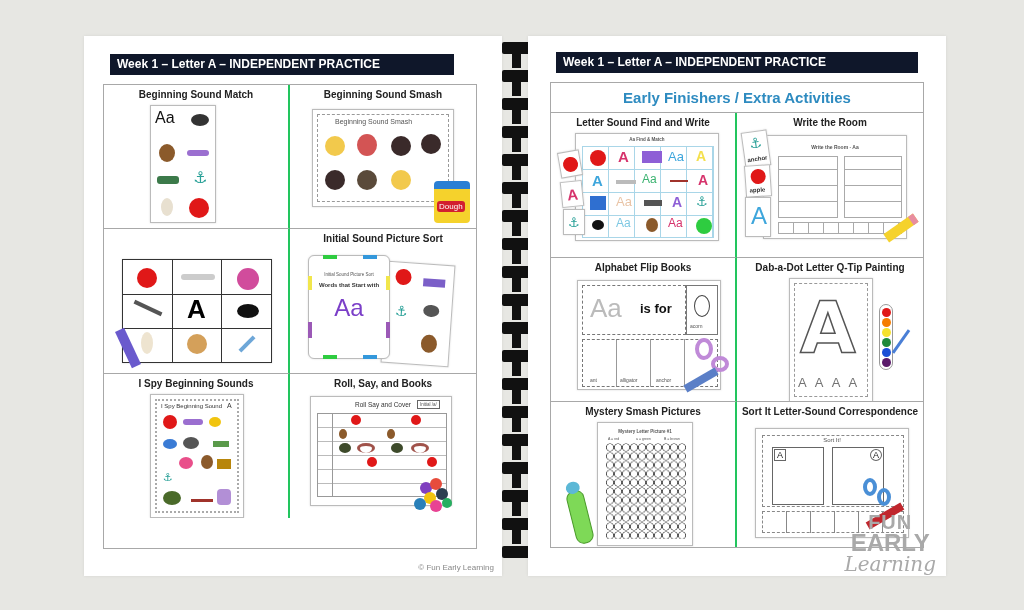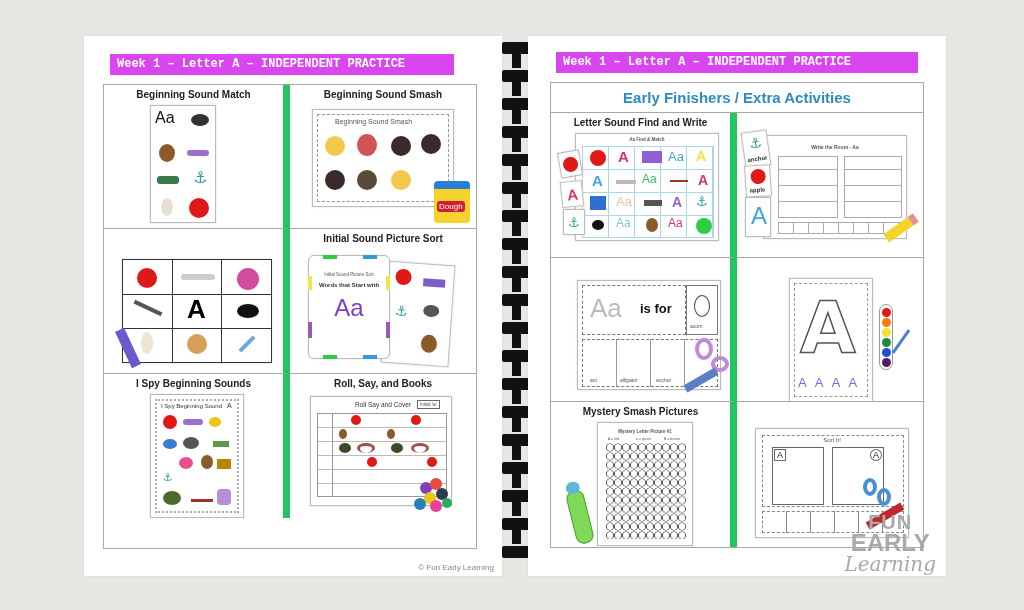--- a/index.html
+++ b/index.html
@@ -3,31 +3,31 @@
 <meta charset="utf-8">
 <style>
   * { box-sizing: border-box; margin: 0; padding: 0; }
   html, body { width: 1024px; height: 610px; overflow: hidden; }
   body { background: #e7e7e3; font-family: "Liberation Sans", "DejaVu Sans", sans-serif; position: relative; }
 
   .page { position: absolute; background: #ffffff; box-shadow: 0 0 3px rgba(0,0,0,0.08); }
   .page.left { left: 84px; top: 36px; width: 418px; height: 540px; }
   .page.right { left: 528px; top: 36px; width: 418px; height: 540px; }
 
-  .banner { position: absolute; height: 21px; background: #d946ef; color: #fff; font-weight: bold; font-size: 12px; line-height: 21px; padding-left: 7px; font-family: Liberation Mono, monospace; }
+  .banner { position: absolute; height: 21px; background: #0f172a; color: #fff; font-weight: bold; font-size: 12px; line-height: 21px; padding-left: 7px; }
   .page.left .banner { left: 26px; top: 18px; width: 344px; }
   .page.right .banner { left: 28px; top: 16px; width: 362px; }
 
   .grid { position: absolute; border: 1px solid #a8a8a8; }
   .page.left .grid { left: 19px; top: 48px; width: 374px; height: 465px; }
   .page.right .grid { left: 22px; top: 46px; width: 374px; height: 466px; }
 
   .grid-title { height: 30px; border-bottom: 1px solid #a8a8a8; color: #2e8bc0; font-size: 15px; font-weight: bold; text-align: center; line-height: 30px; }
   .cells { display: grid; grid-template-columns: 1fr 1fr; grid-template-rows: 1fr 1fr 1fr; height: calc(100% - 30px); }
-  .cell { border-right: 7px solid #22c55e; border-bottom: 1px solid #a8a8a8; position: relative; overflow: hidden; }
+  .cell { border-right: 2px solid #22c55e; border-bottom: 1px solid #a8a8a8; position: relative; overflow: hidden; }
   .cell:nth-child(2n) { border-right: none; }
   .cell:nth-last-child(-n+2) { border-bottom: none; }
   .cell-title { text-align: center; font-size: 10px; font-weight: bold; color: #222; padding-top: 4px; }
 
   .thumb { position: absolute; background: #fff; border: 1px solid #bbb; box-shadow: 0 0 2px rgba(0,0,0,0.15); }
   .thumb-inner { position: absolute; inset: 4px; border: 1px dashed #999; }
   .mini { position: absolute; font-size: 6px; color: #555; }
 
   .blob { position: absolute; border-radius: 50%; }
   .sq { position: absolute; }
@@ -294,20 +294,21 @@
           </div>
         <div class="thumb" style="left:10px;top:68px;width:22px;height:26px;transform:rotate(-6deg);">
             <div class="letter" style="left:5px;top:4px;font-size:15px;color:#d6336c;">A</div>
           </div>
         <div class="thumb" style="left:12px;top:96px;width:22px;height:26px;">
             <div class="letter" style="left:4px;top:5px;font-size:13px;color:#2aa198;">⚓</div>
           </div>
       </div>
 
       <div class="cell">
+        <div class="cell-title">Write the Room</div>
         <div class="thumb" style="left:26px;top:22px;width:144px;height:104px;">
           <div class="mini" style="left:0;right:0;top:8px;text-align:center;font-size:5px;font-weight:bold;">Write the Room - Aa</div>
           <div style="position:absolute;left:14px;top:20px;width:60px;height:62px;background:repeating-linear-gradient(#fff 0 12px,#aaa 12px 13px,#fff 13px 16px);border:1px solid #aaa;"></div>
           <div style="position:absolute;left:80px;top:20px;width:58px;height:62px;background:repeating-linear-gradient(#fff 0 12px,#aaa 12px 13px,#fff 13px 16px);border:1px solid #aaa;"></div>
           <div style="position:absolute;left:14px;top:86px;width:124px;height:12px;background:repeating-linear-gradient(90deg,#fff 0 14px,#aaa 14px 15px);border:1px solid #aaa;"></div>
         </div>
         <div class="thumb" style="left:6px;top:18px;width:26px;height:36px;transform:rotate(-8deg);">
           <div class="letter" style="left:6px;top:3px;font-size:14px;color:#2aa198;">⚓</div>
           <div class="mini" style="left:2px;top:24px;font-size:6px;color:#333;font-weight:bold;">anchor</div>
         </div>
@@ -315,42 +316,44 @@
           <div class="blob" style="left:5px;top:3px;width:15px;height:15px;background:#e01818;"></div>
           <div class="mini" style="left:3px;top:21px;font-size:6px;color:#333;font-weight:bold;">apple</div>
         </div>
         <div class="thumb" style="left:8px;top:84px;width:26px;height:40px;">
           <div class="letter" style="left:5px;top:4px;font-size:24px;color:#3ea6dc;font-weight:normal;">A</div>
         </div>
         <div class="sq" style="left:146px;top:110px;width:36px;height:10px;background:#f5d22c;transform:rotate(-35deg);border-right:6px solid #e88da0;"></div>
       </div>
 
       <div class="cell">
+        <div class="cell-title">Alphabet Flip Books</div>
         <div class="thumb" style="left:26px;top:22px;width:144px;height:110px;">
           <div style="position:absolute;left:4px;top:4px;width:104px;height:50px;border:1px dashed #777;"></div>
           <div style="position:absolute;left:108px;top:4px;width:32px;height:50px;border:1px solid #777;"></div>
           <div class="letter" style="left:12px;top:12px;font-size:26px;color:#bbb;font-weight:normal;">Aa</div>
           <div class="letter" style="left:62px;top:20px;font-size:13px;color:#111;">is for</div>
           <div class="blob" style="left:116px;top:14px;width:16px;height:22px;border:1px solid #444;background:#fff;"></div>
           <div class="mini" style="left:112px;top:42px;font-size:5px;">acorn</div>
           <div style="position:absolute;left:4px;top:58px;width:136px;height:48px;border:1px dashed #777;background:repeating-linear-gradient(90deg,transparent 0 33px,#999 33px 34px);"></div>
           <div class="mini" style="left:12px;top:96px;font-size:5px;">ant</div>
           <div class="mini" style="left:42px;top:96px;font-size:5px;">alligator</div>
           <div class="mini" style="left:78px;top:96px;font-size:5px;">anchor</div>
         </div>
         <div class="blob" style="left:144px;top:80px;width:18px;height:22px;border:4px solid #c08ad8;background:transparent;"></div>
         <div class="blob" style="left:160px;top:98px;width:18px;height:16px;border:4px solid #c08ad8;background:transparent;"></div>
         <div class="sq" style="left:132px;top:118px;width:36px;height:8px;background:#5b7fc7;transform:rotate(-30deg);"></div>
       </div>
 
       <div class="cell">
+        <div class="cell-title">Dab-a-Dot Letter Q-Tip Painting</div>
         <div class="thumb" style="left:52px;top:20px;width:84px;height:124px;">
           <div class="thumb-inner" style="border-style:dashed;"></div>
           <div class="letter" style="left:10px;top:6px;font-size:72px;color:#fff;-webkit-text-stroke:1.5px #555;font-family:'DejaVu Sans',sans-serif;">A</div>
-          <div class="mini" style="left:8px;top:96px;font-size:13px;color:#8b5cf6;letter-spacing:3px;">A A A A</div>
+          <div class="mini" style="left:8px;top:96px;font-size:13px;color:#737373;letter-spacing:3px;">A A A A</div>
         </div>
         <div class="sq" style="left:142px;top:46px;width:14px;height:66px;background:#fff;border:1px solid #999;border-radius:7px;">
           <div class="blob" style="left:2px;top:3px;width:9px;height:9px;background:#e01818;"></div>
           <div class="blob" style="left:2px;top:13px;width:9px;height:9px;background:#f57c00;"></div>
           <div class="blob" style="left:2px;top:23px;width:9px;height:9px;background:#f6e12c;"></div>
           <div class="blob" style="left:2px;top:33px;width:9px;height:9px;background:#1f8a3a;"></div>
           <div class="blob" style="left:2px;top:43px;width:9px;height:9px;background:#1a4fd6;"></div>
           <div class="blob" style="left:2px;top:53px;width:9px;height:9px;background:#5a1a6a;"></div>
         </div>
         <div class="sq" style="left:150px;top:82px;width:28px;height:3px;background:#4a7fd6;transform:rotate(-55deg);"></div>
@@ -364,20 +367,21 @@
           <div class="mini" style="left:38px;top:14px;font-size:3.5px;">a = green</div>
           <div class="mini" style="left:66px;top:14px;font-size:3.5px;">B = brown</div>
           <div style="position:absolute;left:8px;top:20px;width:80px;height:96px;background-image:radial-gradient(circle,#fff 3px,#444 3.6px,#fff 4.3px);background-size:8px 8.8px;"></div>
         </div>
         <div class="sq" style="left:20px;top:88px;width:18px;height:54px;background:#7ed957;border-radius:8px;border:1px solid #4a9a2a;transform:rotate(-14deg);">
           <div class="blob" style="left:1px;top:-10px;width:14px;height:12px;background:#5cb8d6;"></div>
         </div>
       </div>
 
       <div class="cell">
+        <div class="cell-title">Sort It Letter-Sound Correspondence</div>
         <div class="thumb" style="left:18px;top:26px;width:154px;height:110px;">
           <div style="position:absolute;left:6px;top:6px;width:142px;height:72px;border:1px dashed #888;"></div>
           <div class="mini" style="left:0;right:0;top:8px;text-align:center;font-size:6px;">Sort It!</div>
           <div style="position:absolute;left:16px;top:18px;width:52px;height:58px;border:1px solid #666;"></div>
           <div class="letter" style="left:18px;top:20px;font-size:9px;color:#222;border:1px solid #666;padding:0 2px;font-weight:normal;">A</div>
           <div style="position:absolute;left:76px;top:18px;width:52px;height:58px;border:1px solid #666;"></div>
           <div class="letter" style="left:114px;top:20px;font-size:9px;color:#222;border:1px solid #666;border-radius:50%;padding:0 2px;font-weight:normal;">A</div>
           <div style="position:absolute;left:6px;top:82px;width:142px;height:22px;border:1px dashed #888;background:repeating-linear-gradient(90deg,transparent 0 23px,#888 23px 24px);"></div>
         </div>
         <div class="blob" style="left:126px;top:76px;width:14px;height:18px;border:4px solid #4a8fd6;background:transparent;"></div>

